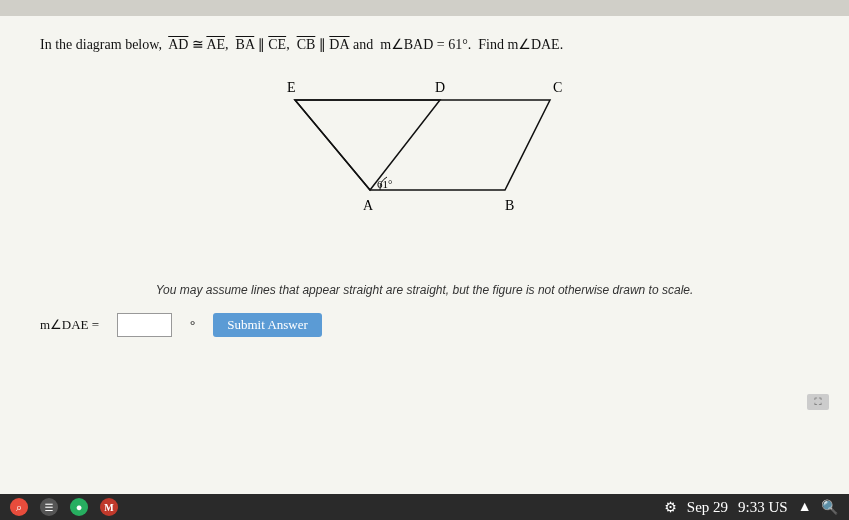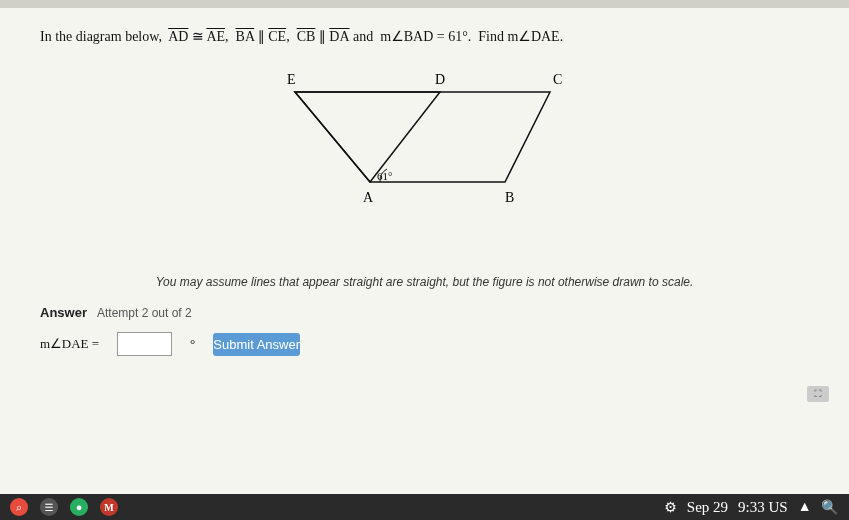--- a/index.html
+++ b/index.html
@@ -9,21 +9,21 @@
       background: #d0cfc8;
       font-family: 'Times New Roman', Times, serif;
       overflow: hidden;
       position: relative;
     }
     .screen {
       width: 849px;
       height: 494px;
       background: #f5f5f0;
       position: absolute;
-      top: 8px;
+      top: 16px;
       left: 0;
     }
     .taskbar {
       width: 849px;
       height: 26px;
       background: #2a2a2a;
       position: absolute;
       bottom: 0;
       left: 0;
       display: flex;
@@ -135,24 +135,24 @@
     }
     .degree-sym {
       font-size: 13px;
       color: #111;
     }
     .submit-btn {
       background: #5b9bd5;
       color: #fff;
       border: none;
       border-radius: 3px;
-      padding: 4px 0;
-      font-size: 13px;
-      cursor: pointer;
-      font-family: Liberation Sans, sans-serif;
+      padding: 4px 14px;
+      font-size: 13px;
+      cursor: pointer;
+      font-family: Liberation Serif, serif;
     }
     .expand-btn {
       position: absolute;
       right: 20px;
       bottom: 100px;
       width: 22px;
       height: 16px;
       background: #ccc;
       border-radius: 2px;
       display: flex;
@@ -194,24 +194,20 @@
         <text x="162" y="118" font-size="11" font-family="Times New Roman">61°</text>
 
         <path d="M 165,120 A 14,14 0 0,1 172,107" fill="none" stroke="#111" stroke-width="1"></path>
       </svg>
     </div>
 
     <div class="note-text">You may assume lines that appear straight are straight, but the figure is not otherwise drawn to scale.</div>
 
     <div class="expand-btn">⛶</div>
 
-    <div class="answer-section">
-      <span class="answer-label">Answer</span>
-      <span class="attempt-label">Attempt 2 out of 2</span>
-    </div>
     <div class="answer-row">
       <span class="angle-label">m∠DAE =</span>
       <input class="answer-input" type="text" value="" style="">
       <span class="degree-sym">°</span>
       <button class="submit-btn">Submit Answer</button>
     </div>
   </div>
 </div>
 
 <div class="taskbar">

